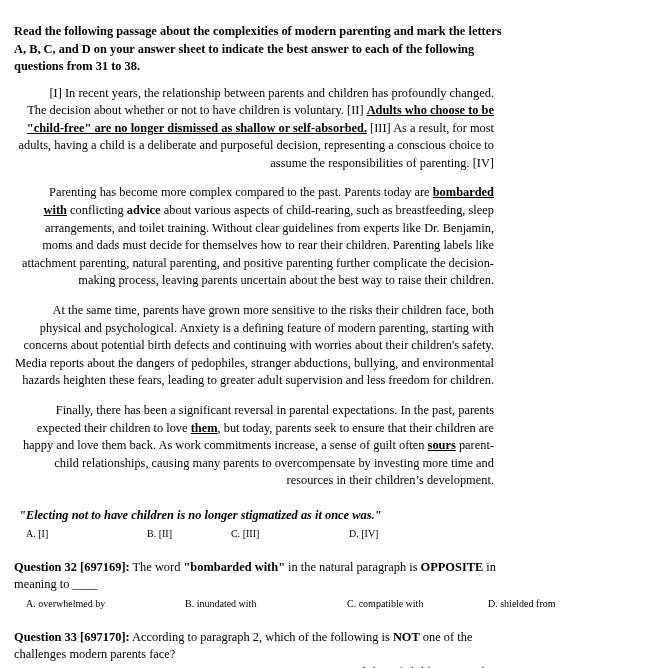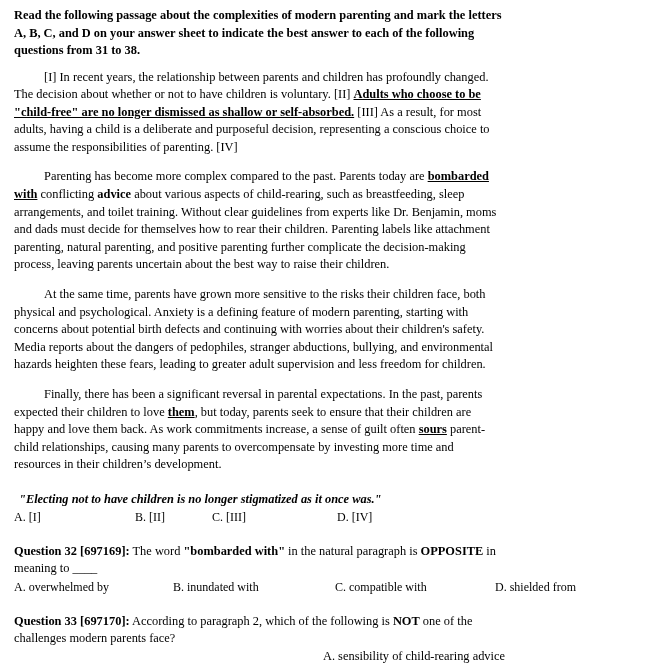--- a/index.html
+++ b/index.html
@@ -13,36 +13,36 @@
     height: 668px;
     overflow: hidden;
     font-family: "Liberation Serif", "DejaVu Serif", serif;
     color: #000000;
     -webkit-font-smoothing: antialiased;
   }
   .page {
     position: relative;
     width: 519px;
     height: 668px;
-    padding: 7px 14px 0 14px;
+    padding: 23px 14px 0 14px;
     box-sizing: border-box;
   }
   .instructions {
     font-size: 12.4px;
     font-weight: bold;
     line-height: 17.5px;
     margin: 0 0 9px 0;
     text-align: left;
   }
   .passage p {
     font-size: 12.4px;
     line-height: 17.6px;
-    margin: 0 4px 12px 0;
+    margin: 0 11px 12px 0;
     text-indent: 30px;
-    text-align: left;
+    text-align: right;
   }
   .passage p.no-indent {
     text-indent: 0;
   }
   .source {
     font-size: 12.3px;
     font-style: italic;
     line-height: 16px;
     margin: -11px 0 0 0;
     text-indent: 0;
@@ -69,23 +69,24 @@
     font-size: 12.4px;
     font-weight: bold;
     font-style: italic;
     line-height: 17px;
     margin: 0;
     padding-left: 5px;
   }
   .opts-row {
     position: relative;
     height: 17px;
-    font-size: 12px;
+    font-size: 10px;
     line-height: 17px;
     margin-top: 1px;
+    margin-left: 12px;
   }
   .opts-row .opt {
     position: absolute;
     top: 0;
     white-space: nowrap;
   }
   .opts-stack {
     margin-top: 0;
   }
   .opts-stack .opt {
@@ -116,32 +117,32 @@
     <p><span>Finally, there has been a significant reversal in parental expectations. In the past, parents expected their children to love </span><span class="bu">them</span><span>, but today, parents seek to ensure that their children are happy and love them back. As work commitments increase, a sense of guilt often </span><span class="bu">sours</span><span> parent-child relationships, causing many parents to overcompensate by investing more time and resources in their children’s development.</span></p>
 
 
   </div>
 
   <div class="question-block">
     <p class="q-quote">"Electing not to have children is no longer stigmatized as it once was."</p>
     <div class="opts-row">
       <span class="opt" style="left:0px">A. [I]</span>
       <span class="opt" style="left:121px">B. [II]</span>
-      <span class="opt" style="left:198px">C. [III]</span>
+      <span class="opt" style="left:205px">C. [III]</span>
       <span class="opt" style="left:323px">D. [IV]</span>
     </div>
   </div>
 
   <div class="question-block">
     <p class="q-stem"><span class="q-label">Question 32 [697169]:</span><span> The word </span><span class="b">"bombarded with"</span><span> in the natural paragraph is </span><span class="b">OPPOSITE</span><span> in meaning to </span><span class="blank">____</span></p>
     <div class="opts-row">
       <span class="opt" style="left:0px">A. overwhelmed by</span>
       <span class="opt" style="left:159px">B. inundated with</span>
       <span class="opt" style="left:321px">C. compatible with</span>
-      <span class="opt" style="left:481px">D. shielded from</span>
+      <span class="opt" style="left:462px">D. shielded from</span>
     </div>
   </div>
 
   <div class="question-block">
     <p class="q-stem"><span class="q-label">Question 33 [697170]:</span><span> According to paragraph 2, which of the following is </span><span class="b">NOT</span><span> one of the challenges modern parents face?</span></p>
     <div class="opts-stack">
       <div class="opt">A. sensibility of child-rearing advice</div>
       <div class="opt">C. choosing between leading parenting labels</div>
     </div>
   </div>

